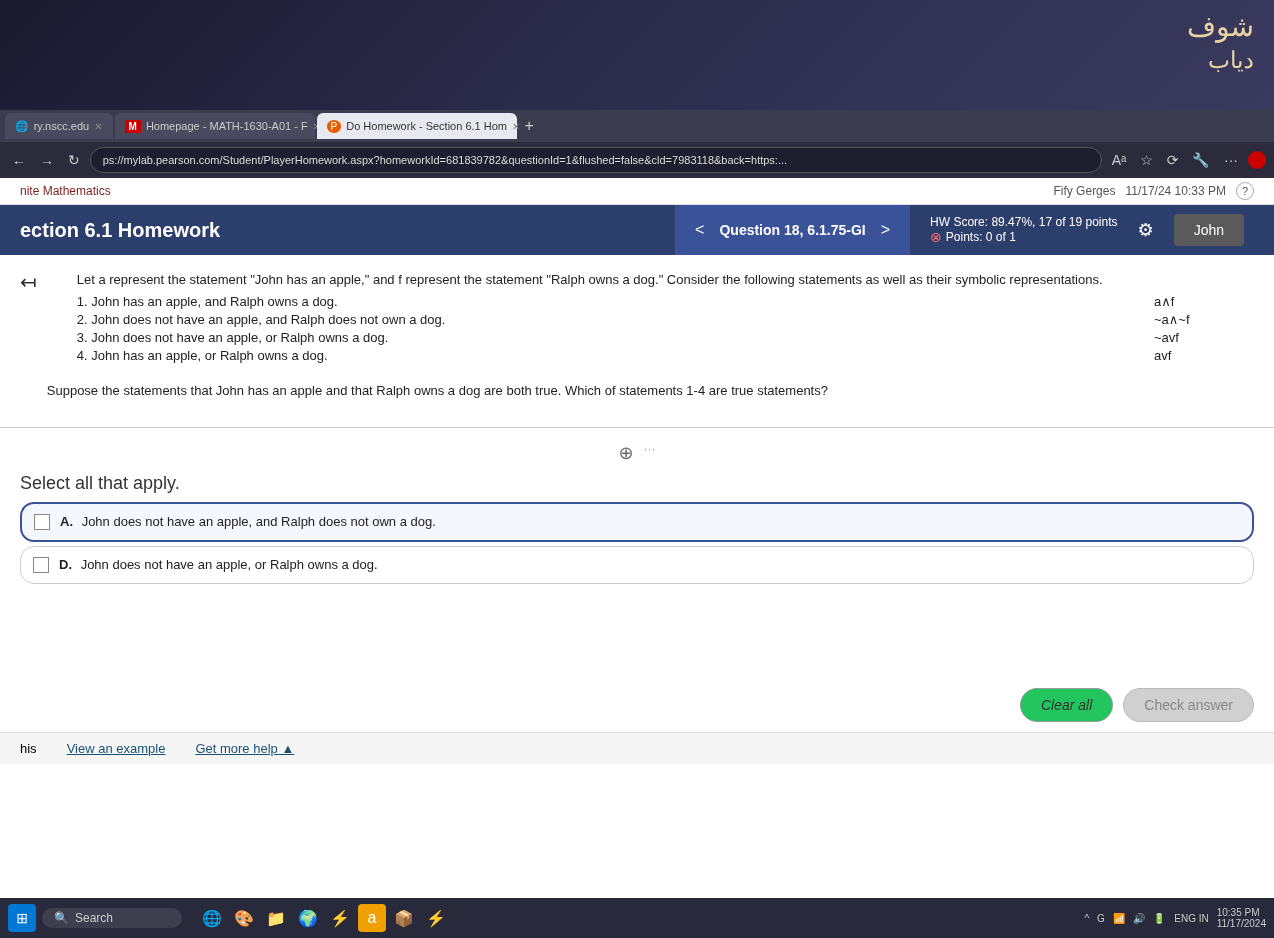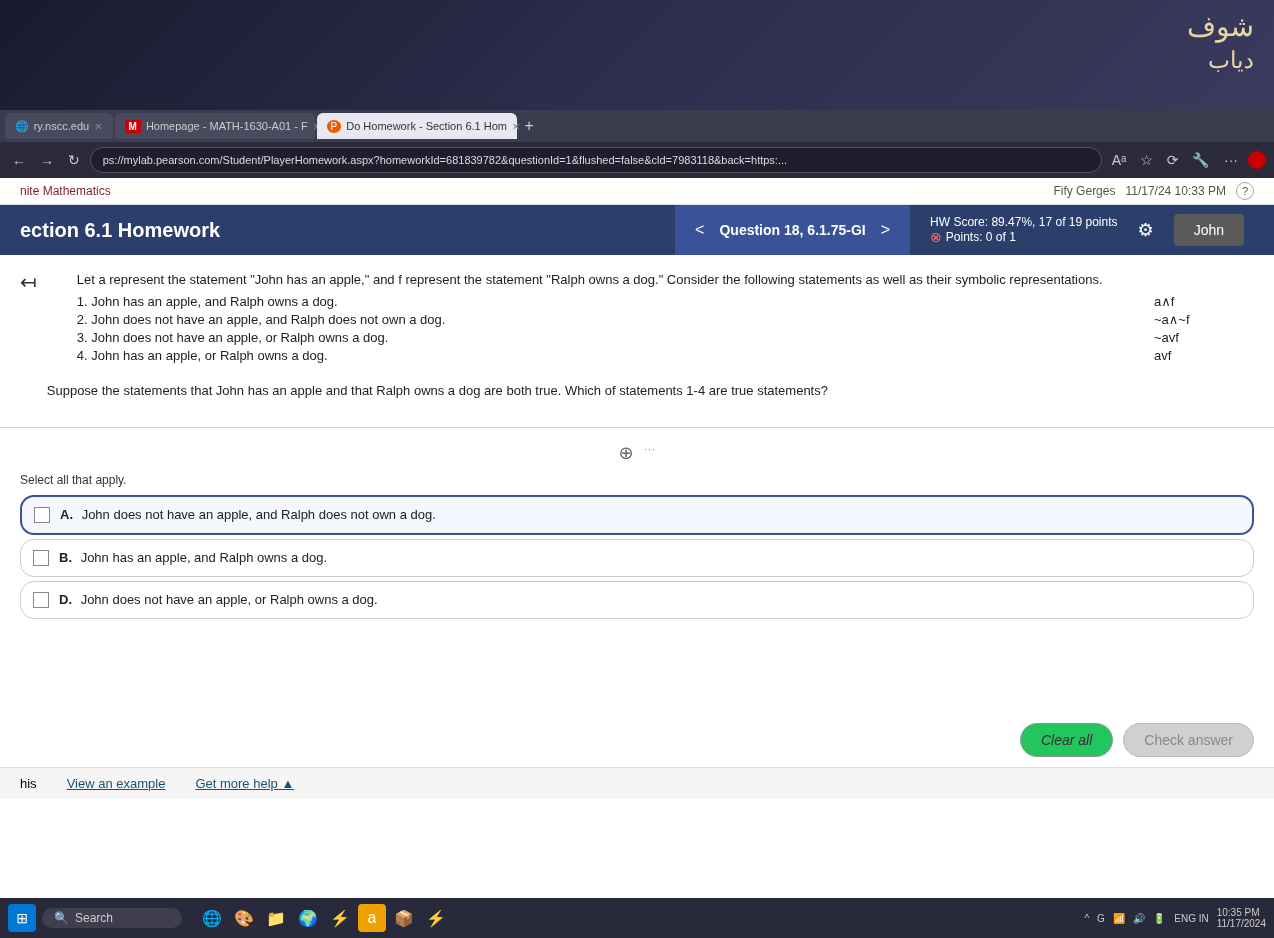--- a/index.html
+++ b/index.html
@@ -258,21 +258,21 @@
       border-top: 1px solid #ccc;
       margin: 10px 0;
     }
 
     
     .select-section {
       padding: 5px 20px 10px 20px;
     }
 
     .select-label {
-      font-size: 12px;
+      font-size: 18px;
       color: #333;
       margin-bottom: 8px;
     }
 
     .choice-item {
       display: flex;
       align-items: center;
       padding: 10px 12px;
       margin-bottom: 4px;
       border: 1px solid #ccc;
@@ -529,24 +529,20 @@
   </div>
 
   <div class="select-section">
     <p class="select-label">Select all that apply.</p>
 
     <div class="choice-item highlighted">
       <span class="choice-checkbox"></span>
       <span><span class="choice-letter">A.</span> <span>John does not have an apple, and Ralph does not own a dog.</span></span>
     </div>
 
-    <div class="choice-item">
-      <span class="choice-checkbox"></span>
-      <span><span class="choice-letter">B.</span> <span>John has an apple, and Ralph owns a dog.</span></span>
-    </div>
 
 
     <div class="choice-item">
       <span class="choice-checkbox"></span>
       <span><span class="choice-letter">D.</span> <span>John does not have an apple, or Ralph owns a dog.</span></span>
     </div>
   </div>
 
   <div class="bottom-bar">
     <button class="clear-all-btn">Clear all</button>

